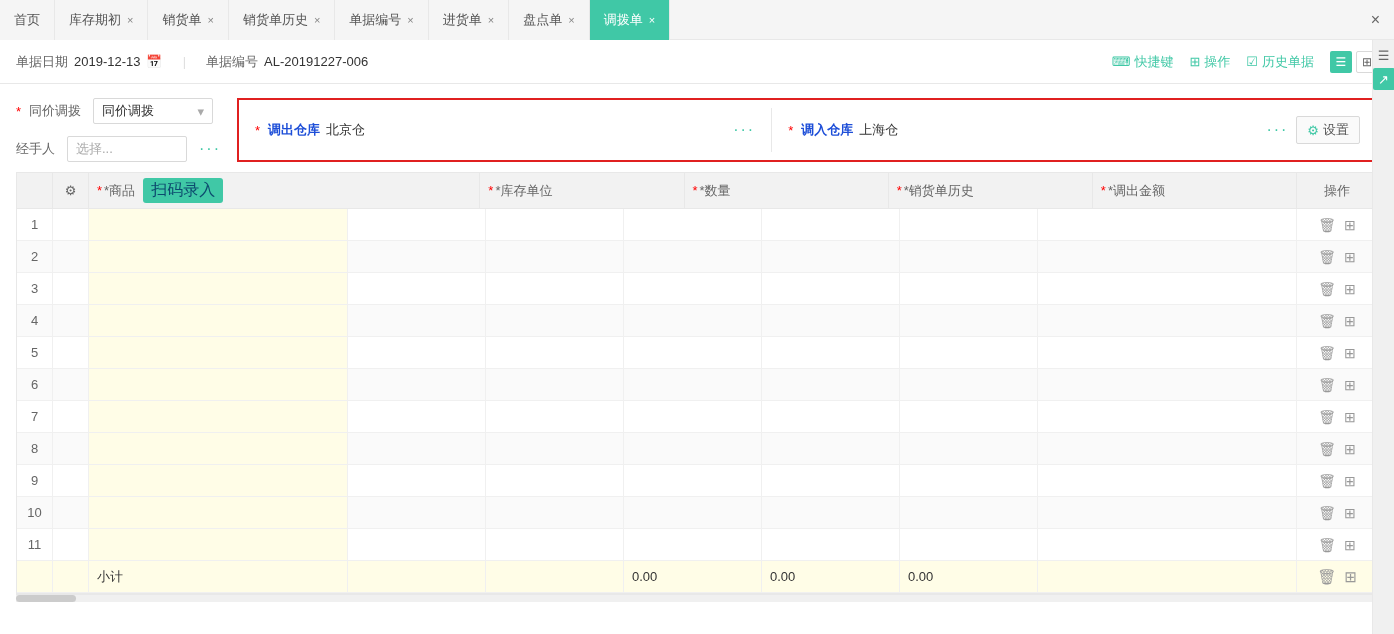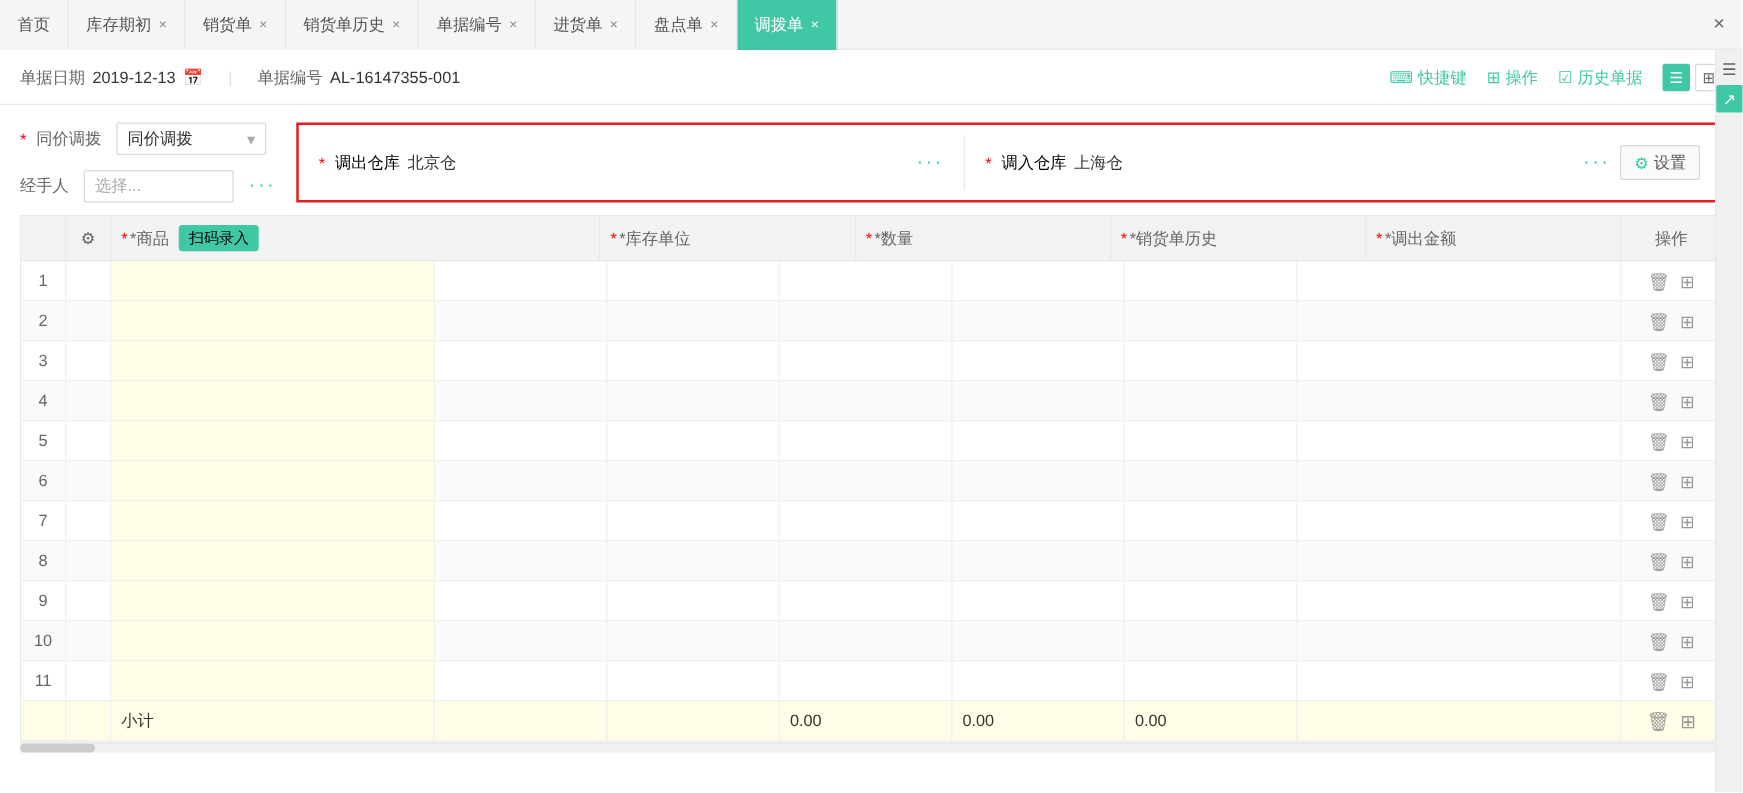--- a/index.html
+++ b/index.html
@@ -73,21 +73,21 @@
       flex: 1;
       display: flex; align-items: center;
       padding: 0 16px;
       gap: 0;
       min-height: 60px;
       background: #fff;
     }
     .warehouse-field {
       display: flex; align-items: center; gap: 6px; flex: 1;
     }
-    .warehouse-label { color: #000000; white-space: nowrap; }
+    .warehouse-label { color: #1d4ed8; white-space: nowrap; font-weight: bold; }
     .warehouse-name { color: #333; font-weight: 500; }
     .sep-vertical { width: 1px; background: #e8e8e8; align-self: stretch; margin: 8px 16px; }
 
     
     .settings-btn {
       display: flex; align-items: center; gap: 4px;
       border: 1px solid #d9d9d9; border-radius: 2px;
       padding: 4px 10px; cursor: pointer; color: #555;
       background: #fafafa; margin-left: 8px;
     }
@@ -106,22 +106,22 @@
     .col-product { flex: 2; min-width: 120px; }
     .col-unit { flex: 1; min-width: 80px; }
     .col-spec { flex: 1; min-width: 80px; }
     .col-qty { flex: 1; min-width: 70px; }
     .col-cost { flex: 1; min-width: 80px; }
     .col-amount { flex: 1; min-width: 80px; }
     .col-avail { flex: 2; min-width: 100px; }
     .col-action { width: 80px; min-width: 80px; justify-content: center; }
 
     .scan-btn {
-      background: #40c8a6; color: #000000; border-radius: 3px;
-      padding: 2px 8px; cursor: pointer; font-size: 12px; white-space: nowrap;
+      background: #40c8a6; color: #0c4a6e; border-radius: 3px;
+      padding: 2px 8px; cursor: pointer; font-size: 16px; white-space: nowrap;
     }
 
     .grid-row {
       display: flex; align-items: center; height: 32px;
       border-bottom: 1px solid #f0f0f0;
     }
     .grid-row:nth-child(even) { background: #fafafa; }
     .grid-row.subtotal { background: #fffde7; font-weight: 500; }
     .grid-cell {
       padding: 0 8px; height: 100%; display: flex; align-items: center;
@@ -210,21 +210,21 @@
   </div>
   <div class="win-close">×</div>
 </div>
 
 <div class="toolbar">
   <span class="toolbar-label">单据日期</span>
   <span class="toolbar-value">2019-12-13</span>
   <span class="date-icon">📅</span>
   <span class="toolbar-sep">|</span>
   <span class="toolbar-label">单据编号</span>
-  <span class="toolbar-value">AL-16147355-001</span>
+  <span class="toolbar-value">AL-20191227-006</span>
   <div class="right-actions">
     <div class="action-item">
       <span style="color:#40c8a6;">⌨</span>
       <span>快捷键</span>
     </div>
     <div class="action-item">
       <span style="color:#40c8a6;">⊞</span>
       <span>操作</span>
     </div>
     <div class="action-item">

